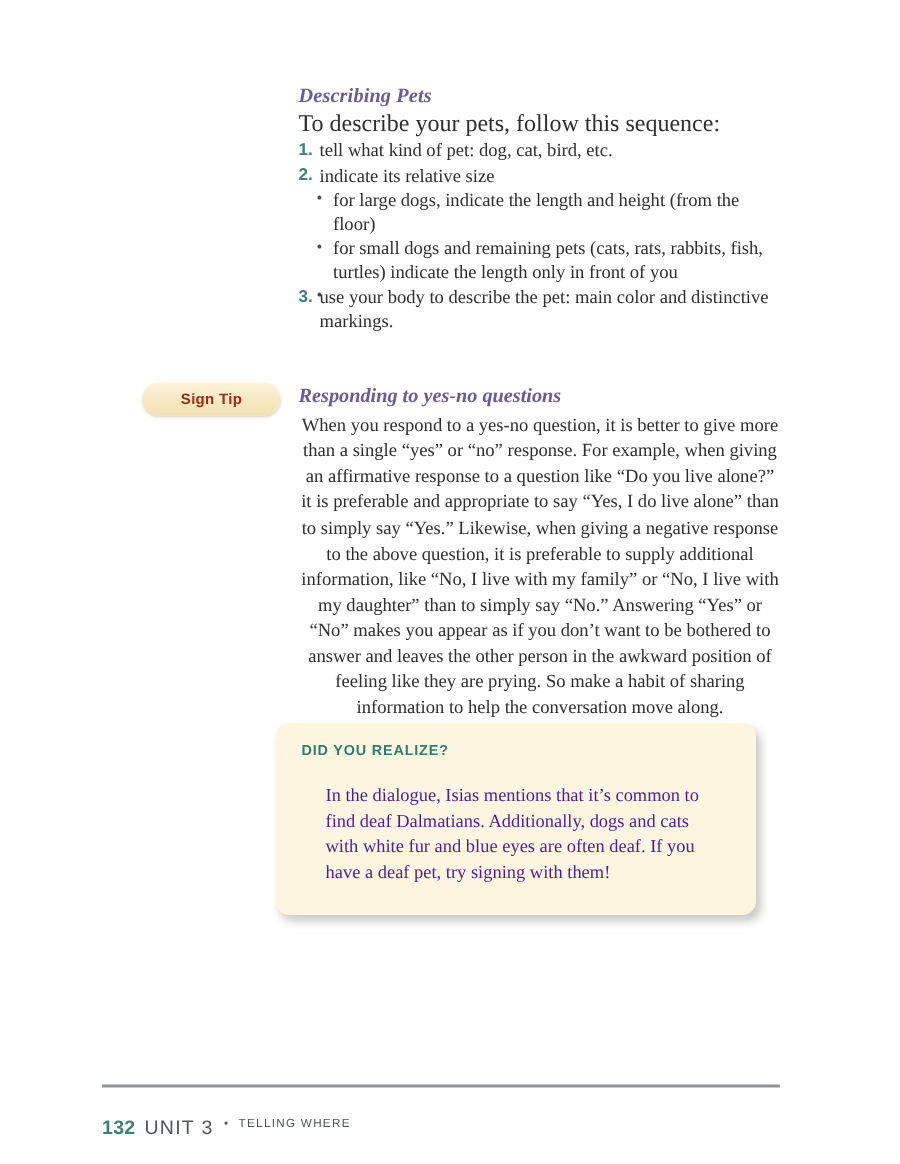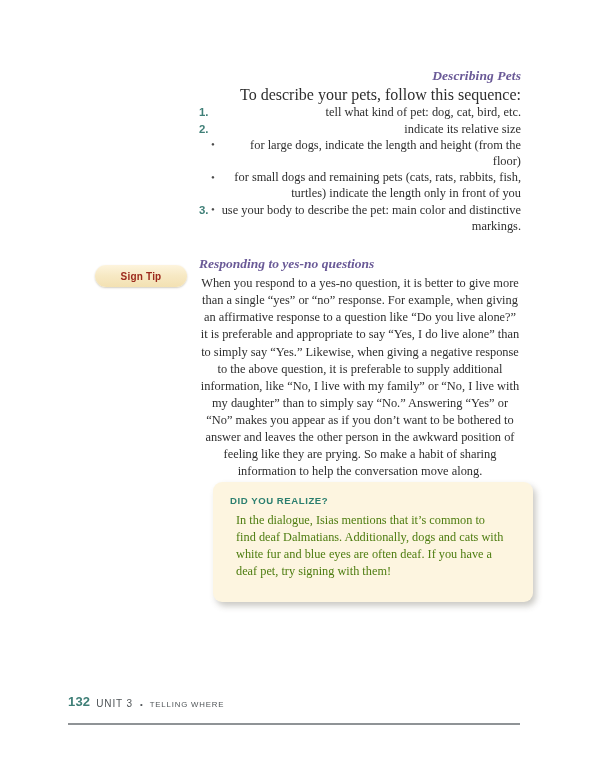--- a/index.html
+++ b/index.html
@@ -21,23 +21,22 @@
   .page {
     position: absolute;
     inset: 0;
     background: #ffffff;
   }
 
   
   .content-column {
     position: absolute;
     left: 199px;
-    top: 68px;
+    top: 56px;
     width: 322px;
-    text-align: right;
   }
 
   .section-heading {
     font-family: "Liberation Serif", "DejaVu Serif", serif;
     font-style: italic;
     font-weight: bold;
     font-size: 13.5px;
     color: #6a5a97;
     letter-spacing: 0.1px;
     margin: 0 0 3px 0;
@@ -94,21 +93,21 @@
     top: -0.5px;
     font-size: 11px;
     color: #4a4a4a;
     line-height: 16.8px;
   }
 
   
   .sign-tip-badge {
     position: absolute;
     left: 95px;
-    top: 265px;
+    top: 255px;
     width: 92px;
     height: 22px;
     border-radius: 11px;
     background: linear-gradient(to bottom, #fdf4dd 0%, #f7e9c4 48%, #f3e1b2 100%);
     box-shadow: 0 1px 2px rgba(120,105,70,0.33);
     display: flex;
     align-items: center;
     justify-content: center;
   }
   .sign-tip-label {
@@ -139,71 +138,71 @@
     font-size: 12.4px;
     line-height: 17.1px;
     margin: 0;
     color: #2e2e2e;
     text-align: center;
   }
 
   
   .callout-box {
     position: absolute;
-    left: 213px;
+    left: 184px;
     top: 482px;
     width: 320px;
     box-sizing: border-box;
-    padding: 13px 20px 16px 17px;
+    padding: 13px 20px 4px 17px;
     background: #fdf5e0;
     border-radius: 9px;
     box-shadow: 3px 4px 6px rgba(80,75,60,0.30);
   }
   .callout-heading {
     font-family: "Liberation Sans", "DejaVu Sans", sans-serif;
     font-weight: bold;
     font-size: 9.6px;
     letter-spacing: 0.55px;
     color: #2c7f6f;
     margin: 0 0 5px 0;
   }
   .callout-text {
     font-size: 12.3px;
     line-height: 17px;
-    margin: 6px;
-    color: #4d7c0f;
+    margin: 16px;
+    color: #4c1d95;
   }
 
   
   .footer-rule {
     position: absolute;
     left: 68px;
     top: 723px;
     width: 452px;
     height: 1.6px;
     background: #8f9396;
   }
   .footer-bar {
     position: absolute;
     left: 68px;
-    top: 694px;
+    top: 744px;
     display: flex;
-    align-items: flex-end;
+    align-items: flex-start;
     gap: 6px;
   }
   .page-number {
     font-family: "Liberation Sans", "DejaVu Sans", sans-serif;
     font-weight: bold;
     font-size: 13px;
     color: #3f7f77;
     letter-spacing: 0.2px;
   }
   .footer-unit {
     font-family: "Liberation Sans", "DejaVu Sans", sans-serif;
-    font-size: 10px;
+    font-size: 13px;
     letter-spacing: 0.85px;
     color: #4f5457;
   }
   .footer-sep {
     font-family: "Liberation Sans", "DejaVu Sans", sans-serif;
     font-size: 7.8px;
     color: #4f5457;
     padding: 0 1px;
   }
   .footer-title {

